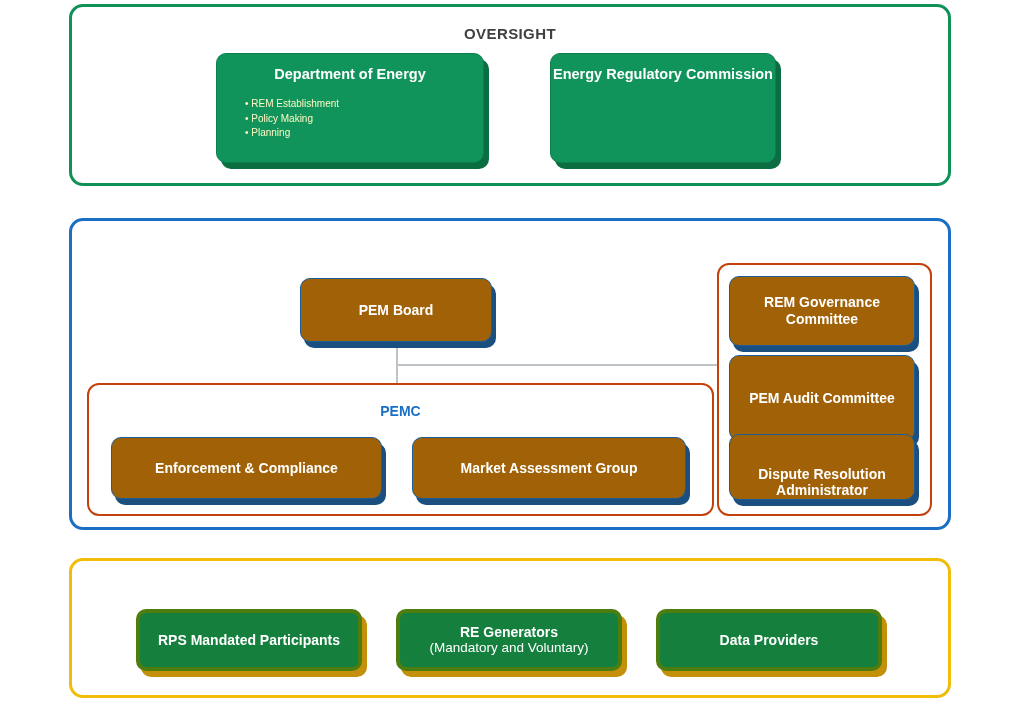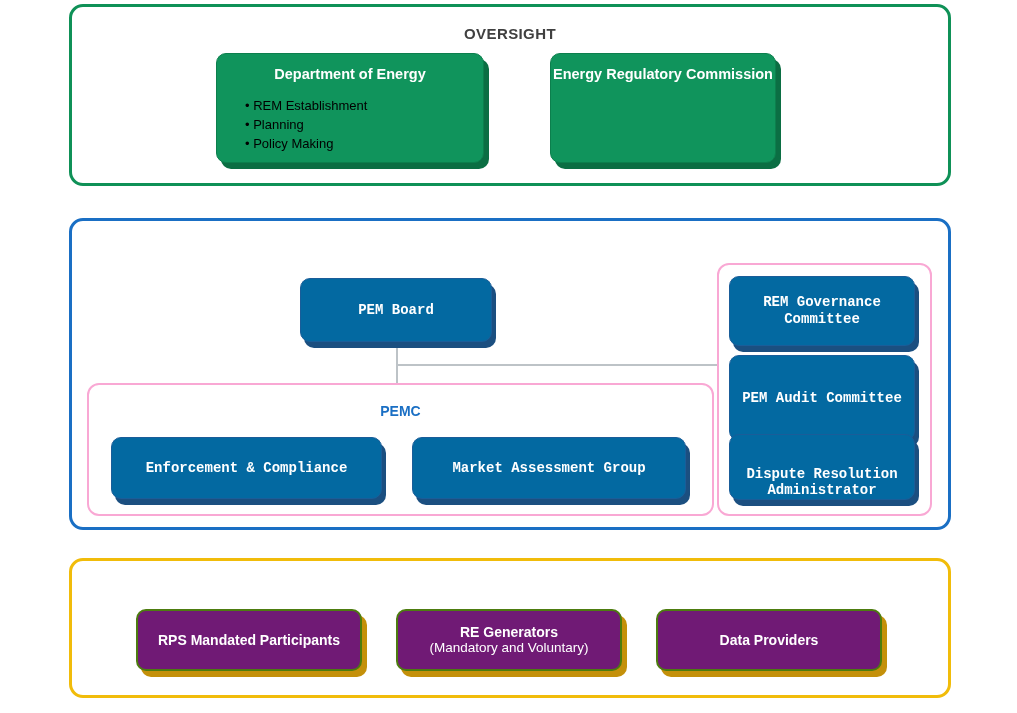--- a/index.html
+++ b/index.html
@@ -56,21 +56,21 @@
   #participants-section {
     left: 69px;  top: 558px;
     width: 882px; height: 140px;
     border: 3px solid #f1bc0a;
   }
 
   
   .subpanel {
     position: absolute;
     box-sizing: border-box;
-    border: 2px solid #f9a8d4;
+    border: 2px solid #c2410c;
     border-radius: 12px;
     background: #ffffff;
   }
   #pemc-panel {
     left: 87px;  top: 383px;
     width: 627px; height: 133px;
   }
   #pemc-title {
     position: absolute;
     left: 0; right: 0;
@@ -120,42 +120,41 @@
   .node.green {
     background: #10945c;
     border: 1px solid #0c7f4d;
     box-shadow: 5px 6px 0 0 #0b6e43;
   }
   .node.green .node-title { font-size: 14.5px; }
   .node.green .bullets {
     list-style: none;
     margin: 6px 0 0 0;
     padding: 0;
-    color: #000000;
-    font-size: 13px;
+    color: #fef9c3;
+    font-size: 10px;
     text-align: left;
     line-height: 1.45;
   }
   .node.green .bullets li:before {
     content: "• ";
   }
 
   
   .node.blue {
-    background: #0369a1;
+    background: #a16207;
     border: 1px solid #1a5d99;
     box-shadow: 4px 6px 0 0 #1b4f80;
-    font-family: Liberation Mono, monospace;
   }
   .node.blue .node-title { font-size: 14px; }
 
   
   .node.gold {
-    background: #701a75;
-    border: 2px solid #4d7c0f;
+    background: #15803d;
+    border: 4px solid #4d7c0f;
     box-shadow: 5px 6px 0 0 #c4900a;
   }
   .node.gold .node-title { font-size: 14px; }
   .node.gold .node-sub   { font-size: 13.5px; }
 
   
   #node-doe {
     left: 216px; top: 53px; width: 268px; height: 110px;
     justify-content: flex-start;
     padding-top: 12px;
@@ -190,22 +189,22 @@
 <div class="canvas">
 
   <div class="section" id="oversight-section">
     <div class="section-title" id="oversight-title">OVERSIGHT</div>
   </div>
 
   <div class="node green" id="node-doe">
     <div class="node-title">Department of Energy</div>
     <ul class="bullets">
       <li>REM Establishment</li>
+      <li>Policy Making</li>
       <li>Planning</li>
-      <li>Policy Making</li>
     </ul>
   </div>
 
   <div class="node green" id="node-erc">
     <div class="node-title">Energy Regulatory Commission</div>
   </div>
 
   <div class="section" id="governance-section">
     <div class="section-title" id="governance-title">GOVERNANCE</div>
   </div>

